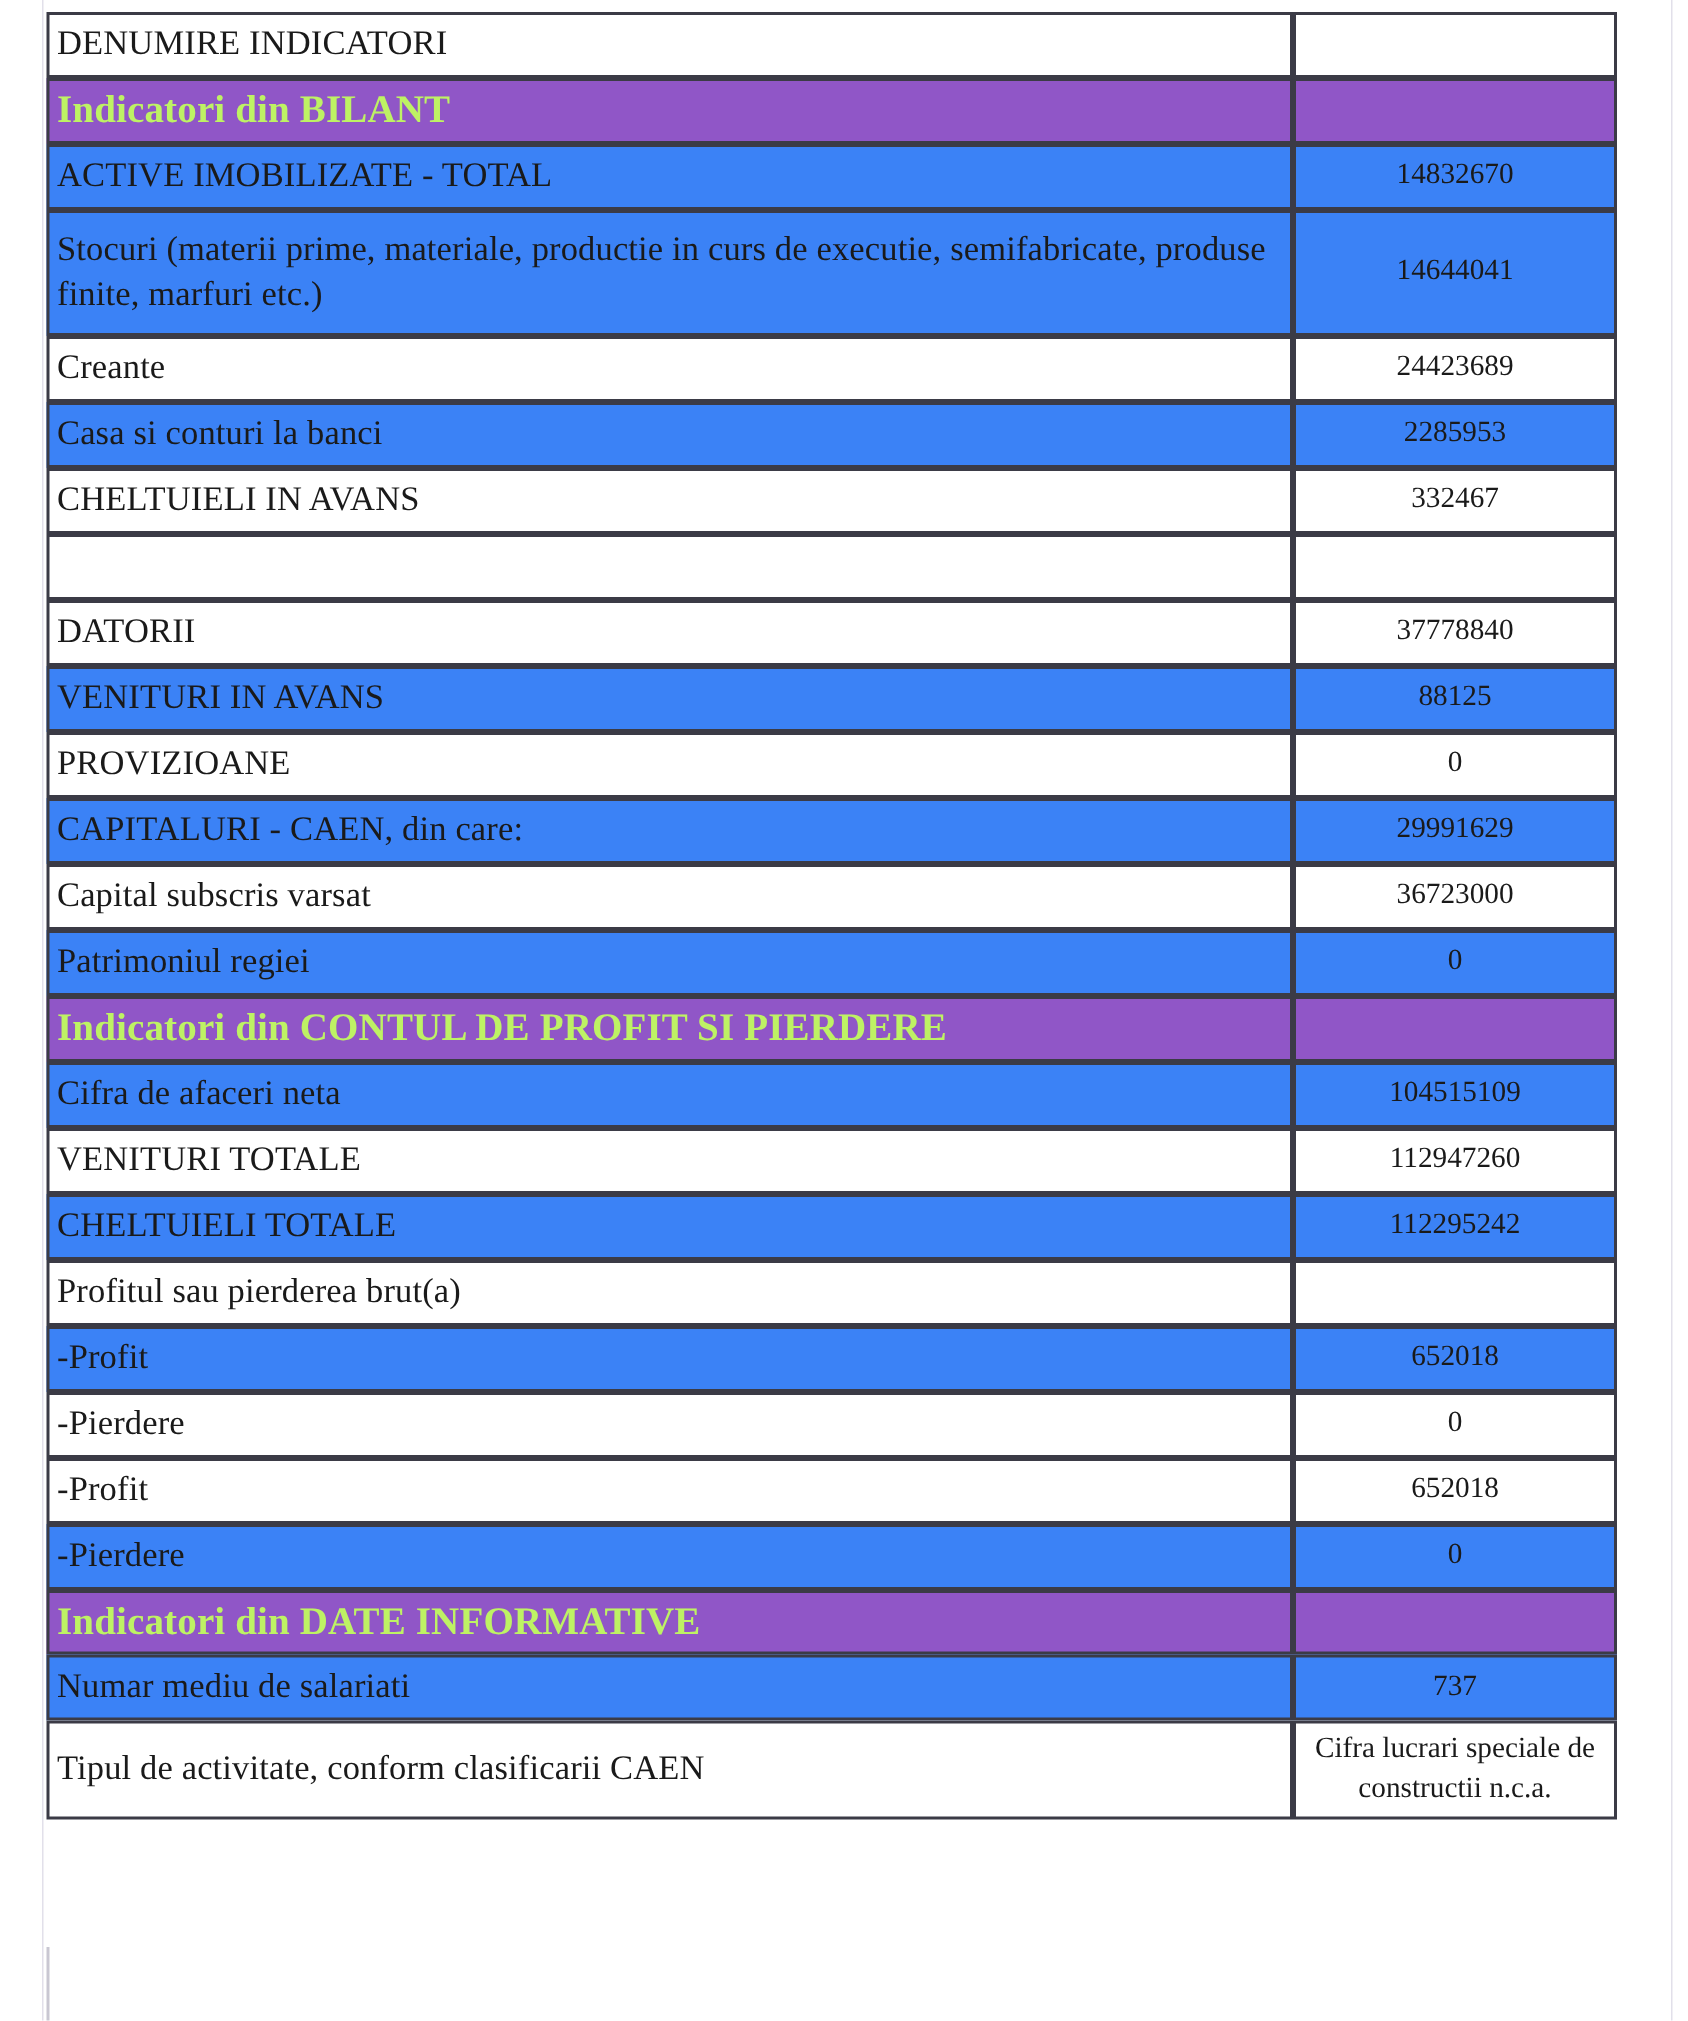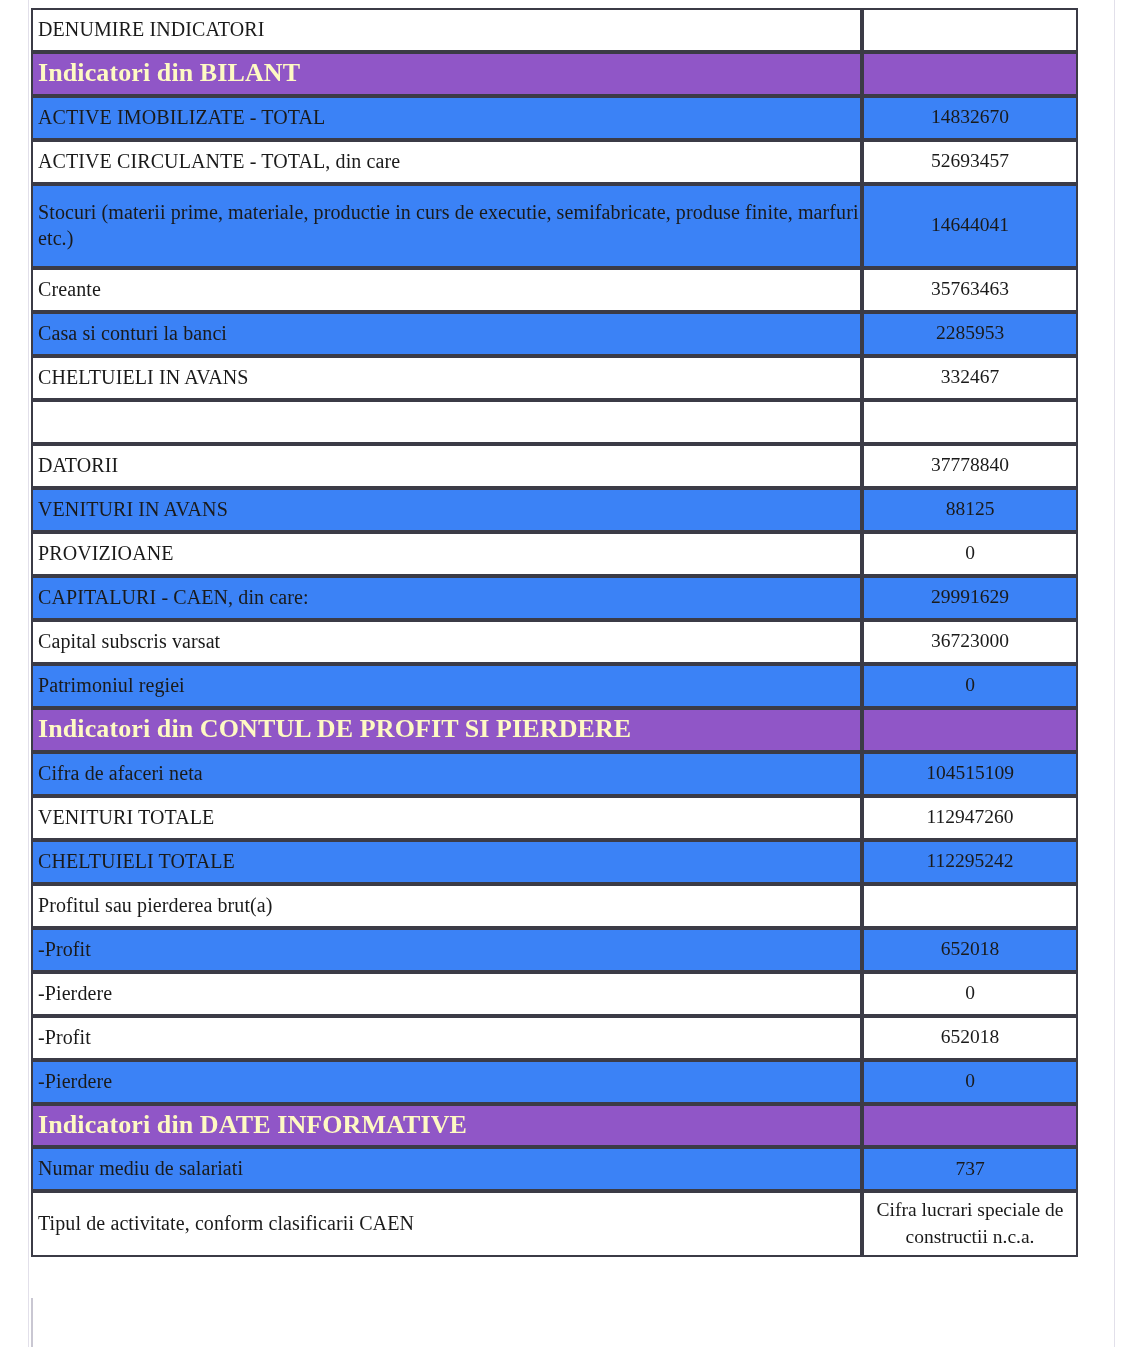--- a/index.html
+++ b/index.html
@@ -47,21 +47,21 @@
   table.indicators td {
     border: 2px solid #3b3b46;
     background: #ffffff;
     vertical-align: middle;
     box-sizing: border-box;
   }
 
   
   td.label {
     padding: 1px 0 3px 5px;
-    font-size: 20px;
+    font-size: 23px;
     line-height: 1.30;
     letter-spacing: 0.1px;
     white-space: normal;
   }
 
   
   td.value {
     padding: 2px 8px 3px 8px;
     font-size: 19.5px;
     line-height: 1.32;
@@ -73,21 +73,21 @@
 
   
   tr.spacer td { background: #ffffff; height: 44px; }
 
   
   tr.section td {
     background: #9056c7;
     border-color: #3b3b46;
   }
   tr.section td.label {
-    color: #fef9c3;
+    color: #bef264;
     font-weight: bold;
     font-size: 26px;
     padding-top: 2px;
     padding-bottom: 4px;
   }
 
   
   tr.r1 td { height: 44px; }
   tr.r2 td { height: 84px; }
   tr.sec td { height: 42px; }
@@ -129,31 +129,27 @@
           <td class="value"></td>
         </tr>
         <tr class="section sec">
           <td class="label">Indicatori din BILANT</td>
           <td class="value"></td>
         </tr>
         <tr class="r1 alt">
           <td class="label">ACTIVE IMOBILIZATE - TOTAL</td>
           <td class="value">14832670</td>
         </tr>
-        <tr class="r1">
-          <td class="label">ACTIVE CIRCULANTE - TOTAL, din care</td>
-          <td class="value">52693457</td>
-        </tr>
         <tr class="r2 alt">
           <td class="label">Stocuri (materii prime, materiale, productie in curs de executie, semifabricate, produse finite, marfuri etc.)</td>
           <td class="value">14644041</td>
         </tr>
         <tr class="r1">
           <td class="label">Creante</td>
-          <td class="value">35763463</td>
+          <td class="value">24423689</td>
         </tr>
         <tr class="r1 alt">
           <td class="label">Casa si conturi la banci</td>
           <td class="value">2285953</td>
         </tr>
         <tr class="r1">
           <td class="label">CHELTUIELI IN AVANS</td>
           <td class="value">332467</td>
         </tr>
         <tr class="spacer">

